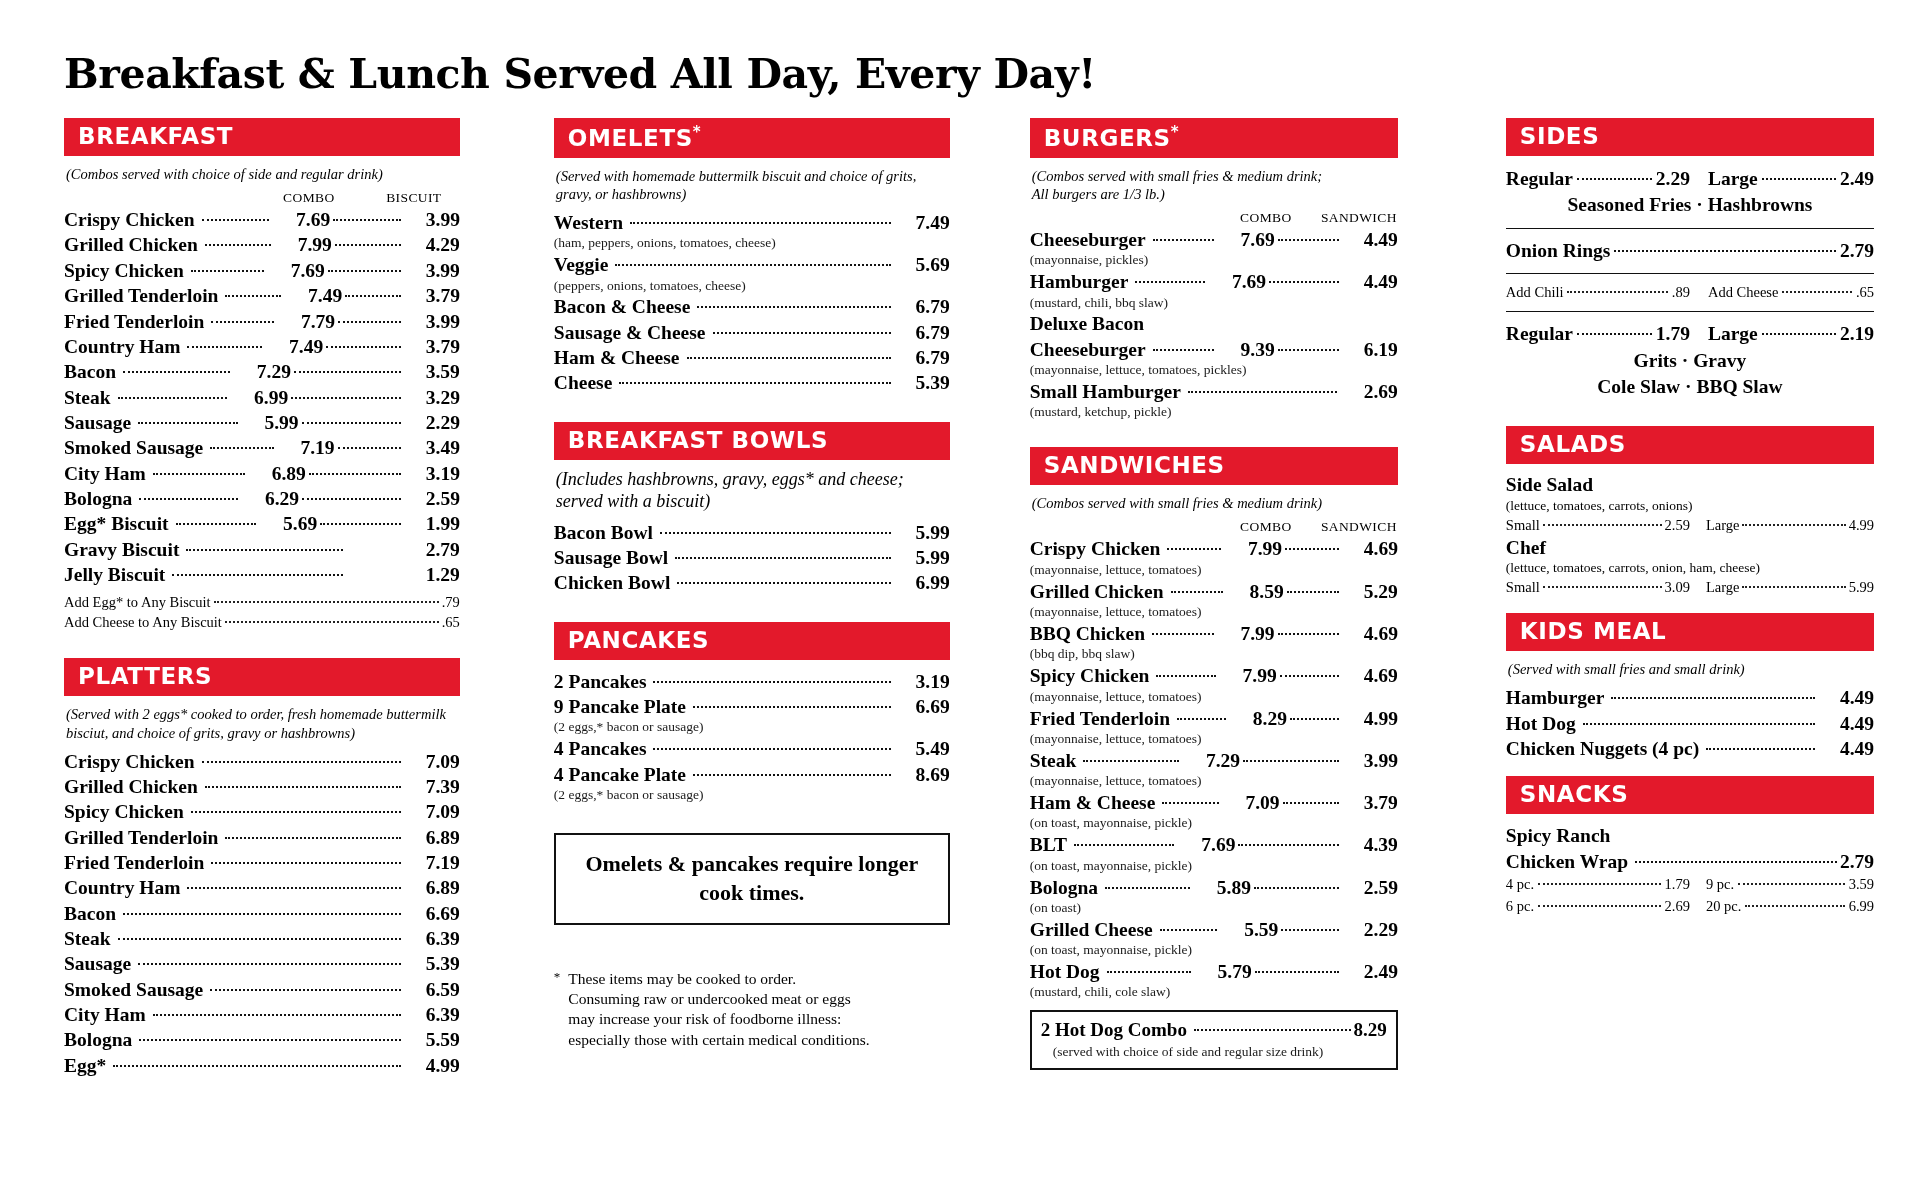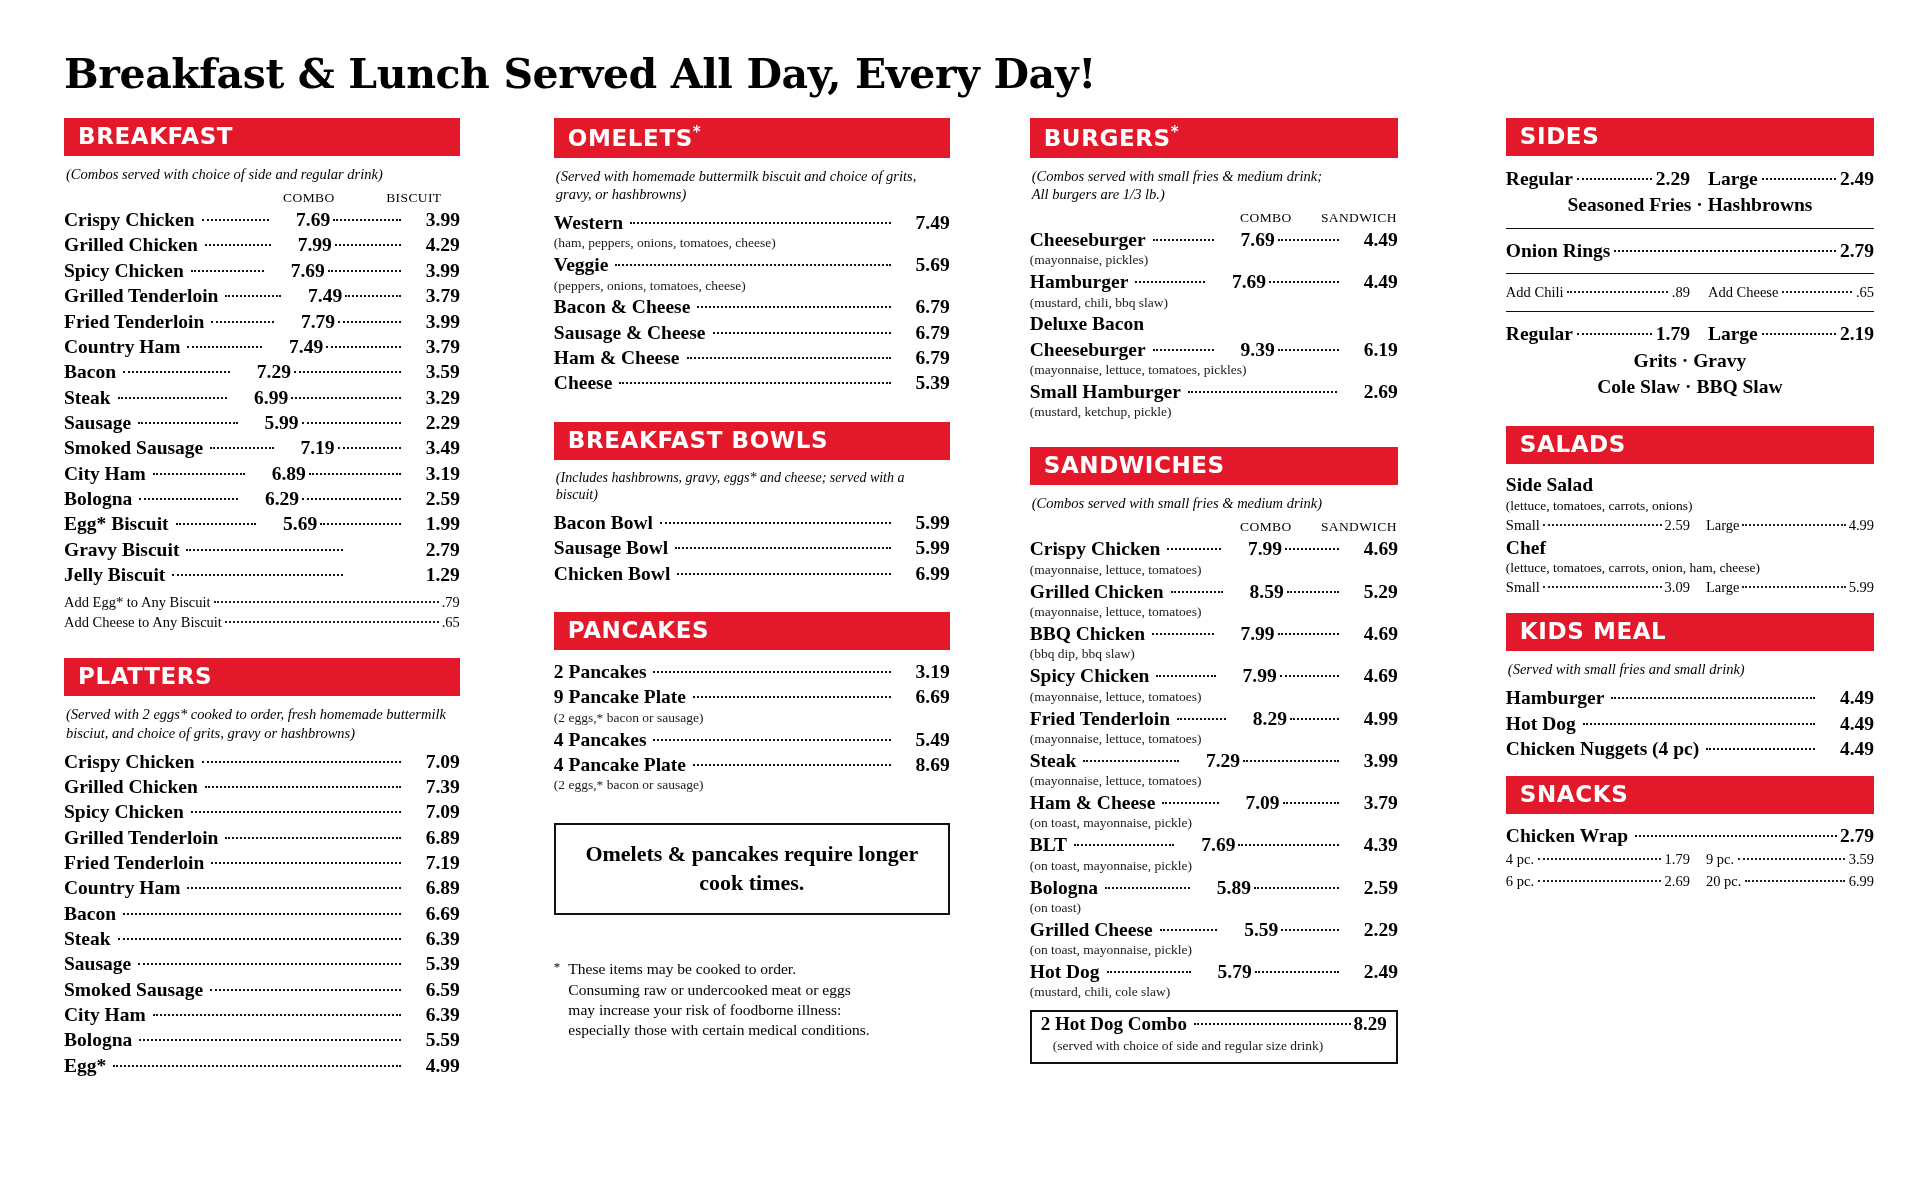--- a/index.html
+++ b/index.html
@@ -76,40 +76,40 @@
   .sub { font-size:13.5px; font-weight:400; line-height:1.18; margin:0 0 1px 0; color:#1a1a1a;
          font-family:"Liberation Serif", serif; }
 
   .small-row { display:flex; align-items:baseline; font-size:14.5px; font-weight:400; line-height:1.35; }
   .small-row .dots { flex:1 1 auto; border-bottom:2px dotted #222; transform:translateY(-4px); margin:0 3px; }
   .small-row .pr { white-space:nowrap; }
 
   .center-line { text-align:center; font-size:19.5px; font-weight:600; line-height:1.35; }
   .hr { border-top:1.3px solid #111; margin:9px 0 8px 0; }
 
-  .bowl-note { font-style:italic; font-size:14px; line-height:1.22; margin:0 0 7px 2px; }
+  .bowl-note { font-style:italic; font-size:18px; line-height:1.22; margin:0 0 7px 2px; }
 
   .cookbox {
     border:2.2px solid #111;
     padding:15px 18px 16px 18px;
     text-align:center;
     font-size:22px;
     font-weight:600;
     line-height:1.3;
     margin-top:30px;
   }
 
   .footnote {
     display:flex; gap:8px; margin-top:44px; font-size:15.5px; line-height:1.30;
   }
   .footnote .star { font-size:13px; }
 
   .combobox {
     border:2px solid #111;
-    padding:0 9px 7px 9px;
+    padding:6px 9px 7px 9px;
     margin-top:10px;
   }
   .combobox .row { font-size:19px; }
   .combobox .sub { margin-top:1px;margin-left:12px; }
   .gap-m { height:15px; }
   .gap-l { height:26px; }
 
   .sides-pair { display:flex; font-size:19.5px; font-weight:600; line-height:1.4; }
   .sides-pair .cell { display:flex; align-items:baseline; flex:1 1 50%; }
   .sides-pair .cell .dots { flex:1 1 auto; border-bottom:2.4px dotted #111; transform:translateY(-5px); margin:0 4px; }
@@ -733,20 +733,21 @@
             <span class="pr pr1">4.49</span>
           </div>
         </div>
 
       <div class="gap-m"></div>
 
       <div class="bar">
         <span>SNACKS</span>
       </div>
 
+      <div class="snack-name">Spicy Ranch</div>
       <div class="row">
         <span class="nm">Chicken Wrap</span>
         <span class="dots"></span>
         <span class="pr">2.79</span>
       </div>
       <div id="nuggets-rows">
           <div class="nugget-row">
             <div class="cell">
               <span>4 pc.</span>
               <span class="dots"></span>

